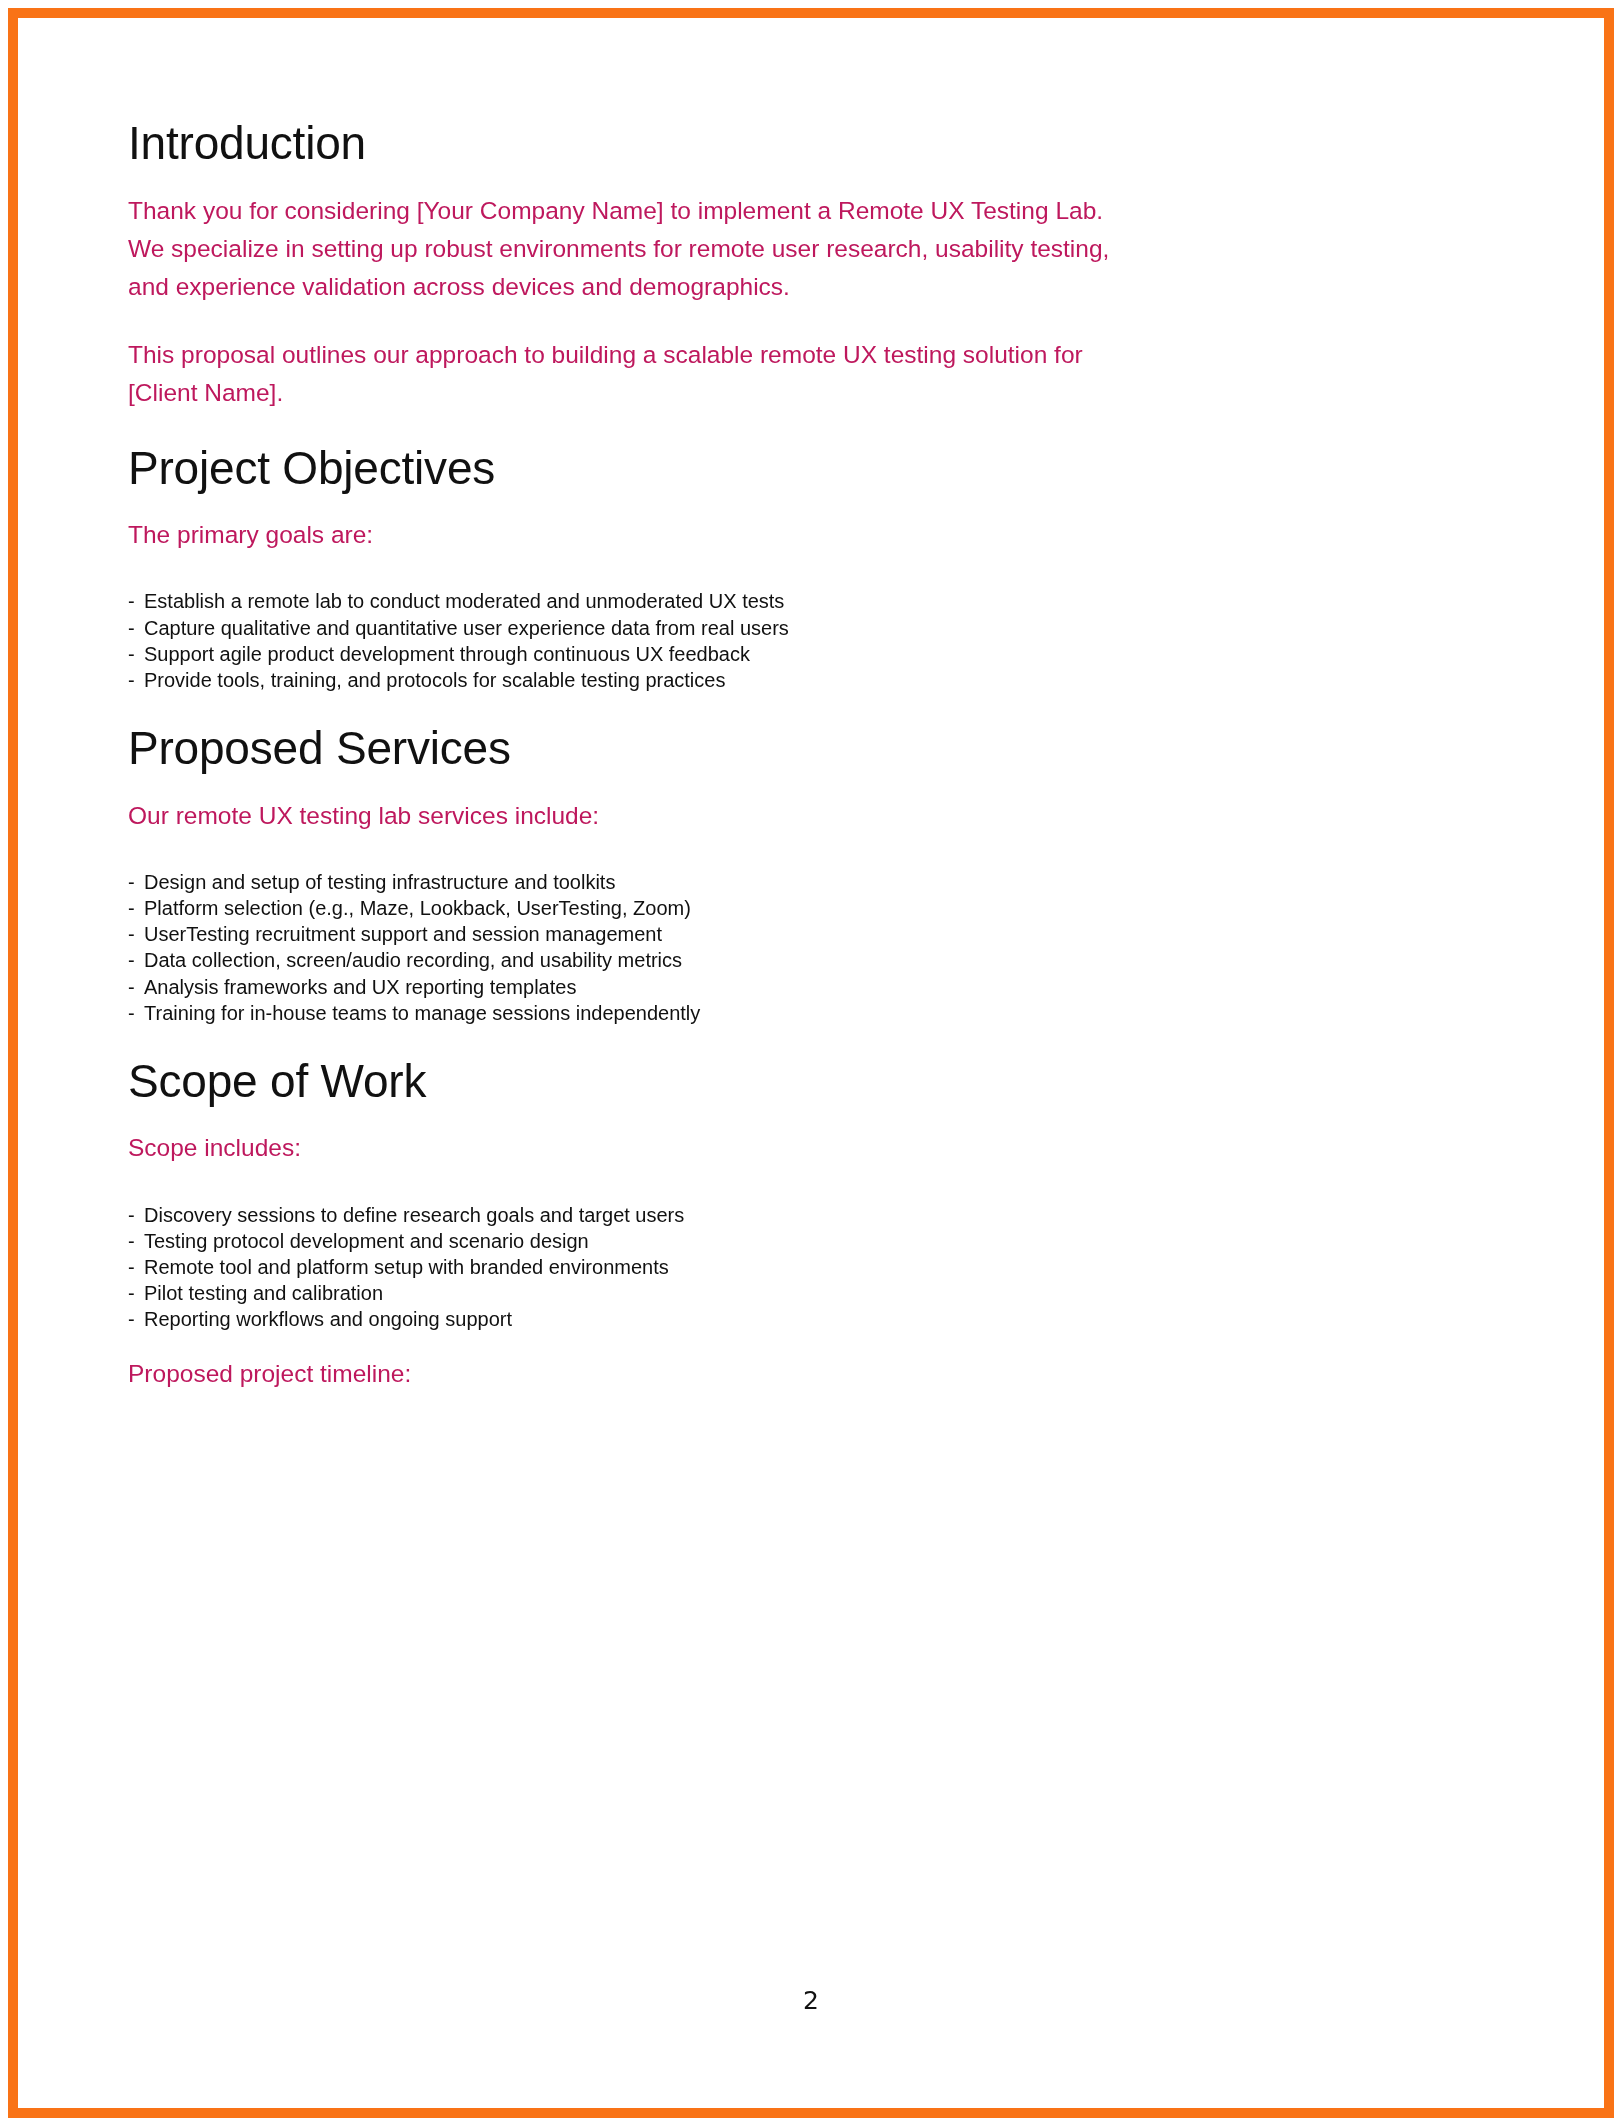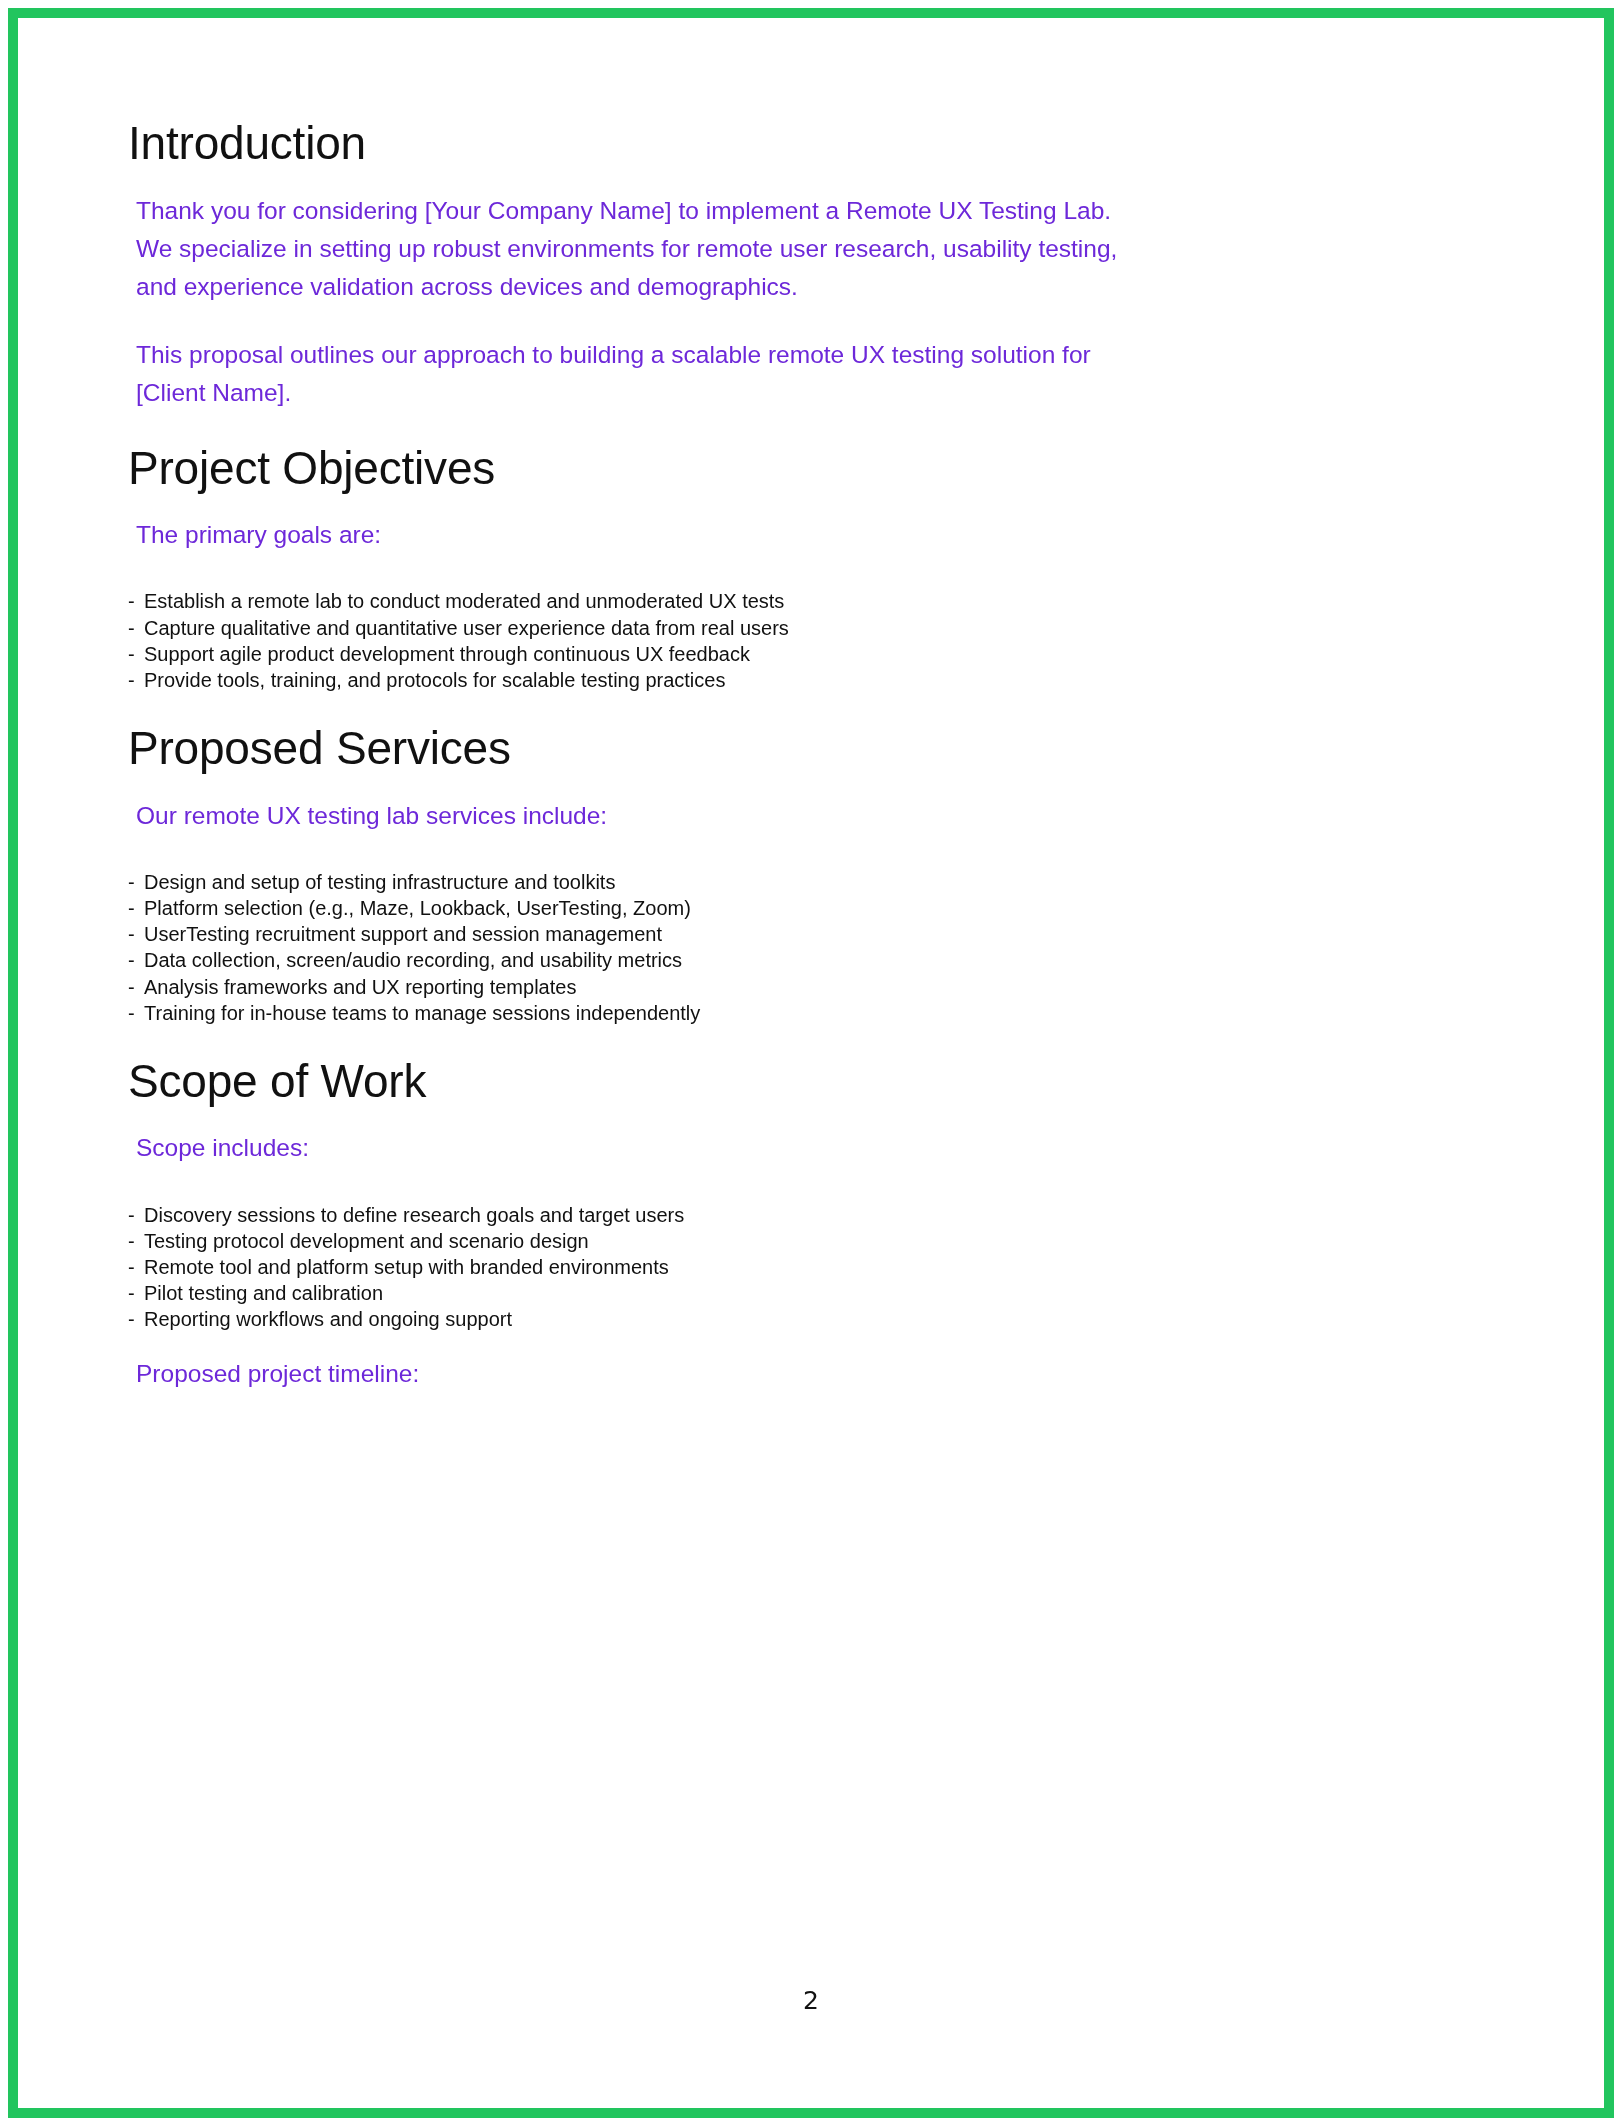--- a/index.html
+++ b/index.html
@@ -16,21 +16,21 @@
     background: #ffffff;
     padding: 8px 8px 7px 8px;
     position: relative;
     overflow: hidden;
   }
 
   .page-border {
     width: 100%;
     height: 100%;
     box-sizing: border-box;
-    border: 10px solid #22c55e;
+    border: 10px solid #f97316;
     background: #ffffff;
     position: relative;
   }
 
   .page-inner {
     position: absolute;
     left: 0;
     top: 0;
     right: 0;
     bottom: 0;
@@ -60,23 +60,23 @@
   }
 
   
   .section-block + .section-block > h1.section-heading {
     margin-top: 30px;
   }
 
   .lead {
     font-size: 24.5px;
     line-height: 1.56;
-    margin: 22px 0 0 8px;
+    margin: 22px 0 0 0;
     max-width: 1010px;
-    color: #6d28d9;
+    color: #be185d;
   }
 
   .para-gap {
     margin-top: 30px;
   }
 
   .bullet-list {
     list-style: none;
     margin: 34px 0 0 0;
     padding: 0;

